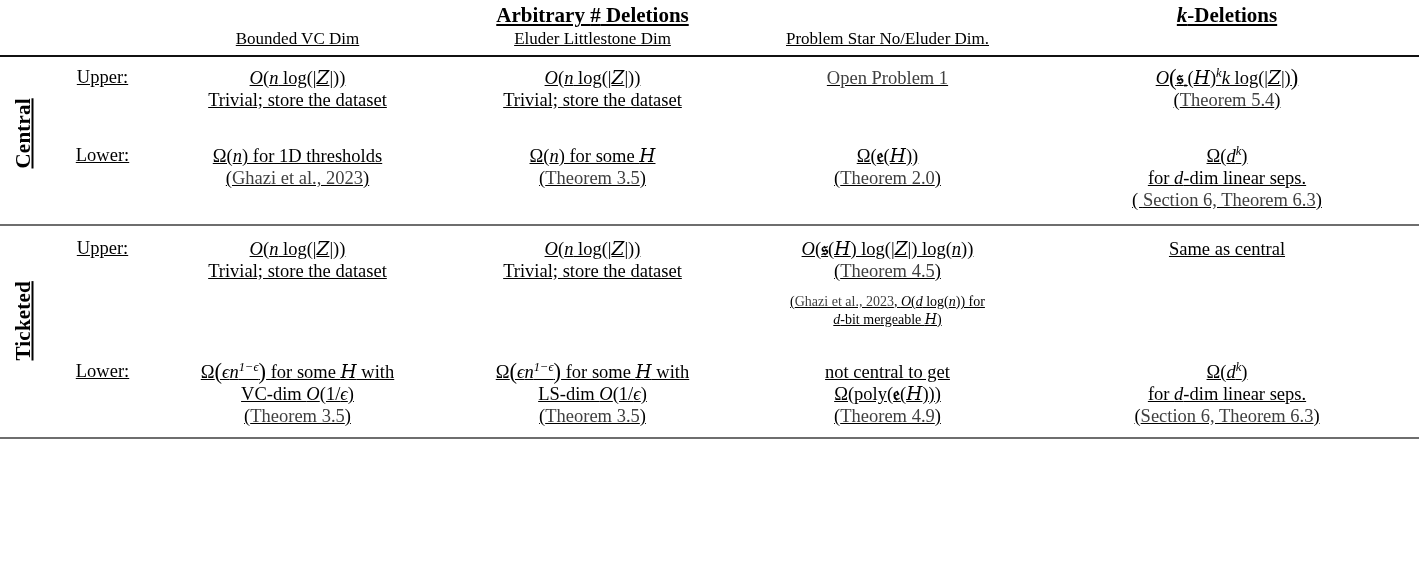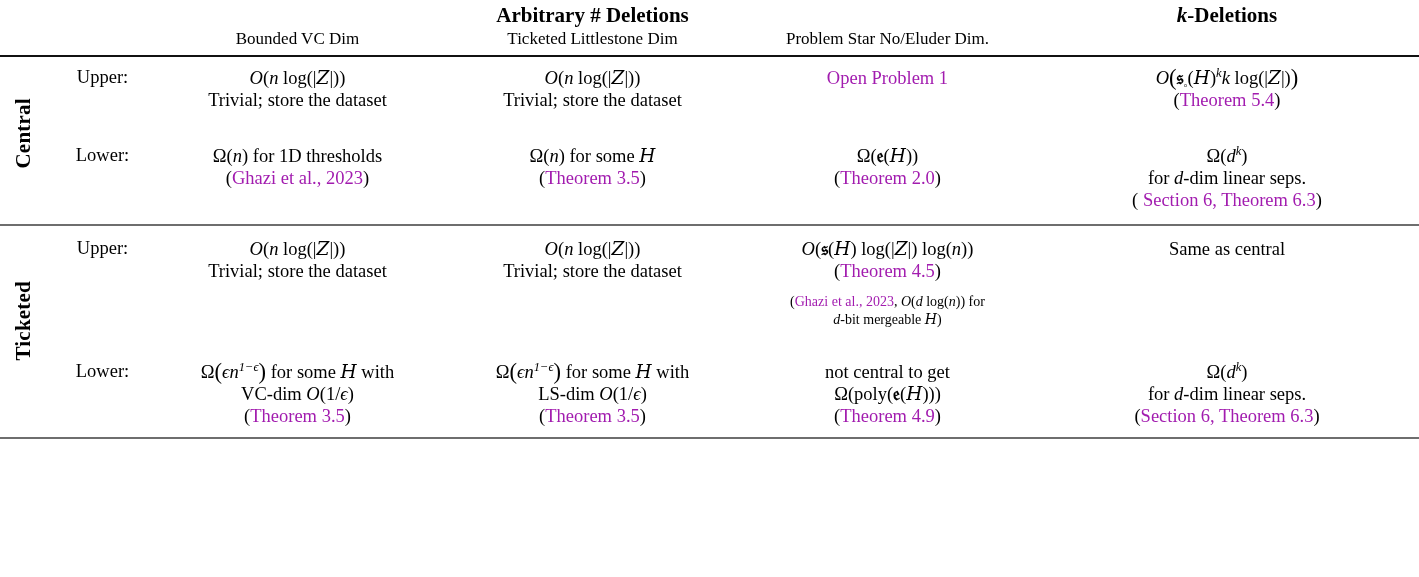--- a/index.html
+++ b/index.html
@@ -13,20 +13,21 @@
     font-family: "Liberation Serif", "DejaVu Serif", serif;
     color: #000000;
     overflow: hidden;
   }
 
   .table-wrap {
     position: relative;
     width: 1419px;
     height: 577px;
     box-sizing: border-box;
+    text-decoration: underline;
   }
 
   table.results {
     width: 1419px;
     border-collapse: collapse;
     table-layout: fixed;
   }
 
   col.c-rowlabel { width: 46px; }
   col.c-bound    { width: 104px; }
@@ -96,21 +97,21 @@
 
   
   .math  { font-family: "Liberation Serif", "DejaVu Serif", serif; }
   .mi    { font-style: italic; }
   .cal   { font-family: "DejaVu Serif", "Liberation Serif", serif; font-style: italic; }
   .frak  { font-family: "DejaVu Serif", serif; font-weight: 600; }
   .big   { font-size: 1.22em; line-height: 0; position: relative; top: 0.055em; }
   sup.ex { font-size: 0.68em; vertical-align: super; line-height: 0; font-style: italic; }
   sub.sb { font-size: 0.62em; vertical-align: sub; line-height: 0; }
 
-  .link { color: #a21caf; }
+  .link { color: #404040; }
   .blk  { color: #000000; }
 
   .sub-note {
     font-size: 14px;
     line-height: 1.2;
     margin-top: 12px;
     display: block;
   }
   .line2 { display: block; }
 </style>
@@ -137,21 +138,21 @@
     </td>
     <td class="grouphead">
       <span><span class="mi math">k</span>-Deletions</span>
     </td>
   </tr>
 
   <tr>
     <td></td>
     <td></td>
     <td class="colhead">Bounded VC Dim</td>
-    <td class="colhead">Ticketed Littlestone Dim</td>
+    <td class="colhead">Eluder Littlestone Dim</td>
     <td class="colhead">Problem Star No/Eluder Dim.</td>
     <td class="colhead"></td>
   </tr>
 
   <tr class="rule-top">
     <td colspan="6"></td>
   </tr>
 
   <tr class="r-upper-c">
     <td class="rowlabel" rowspan="2">

